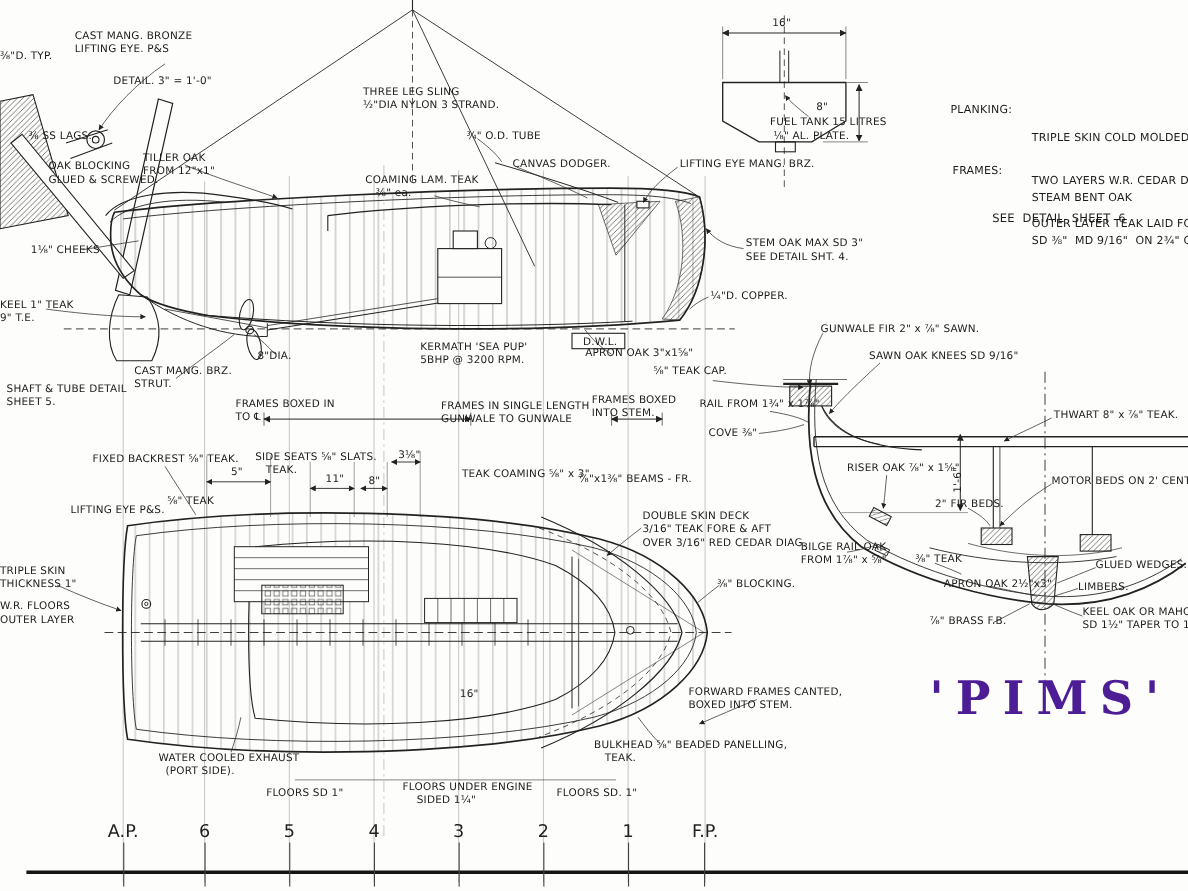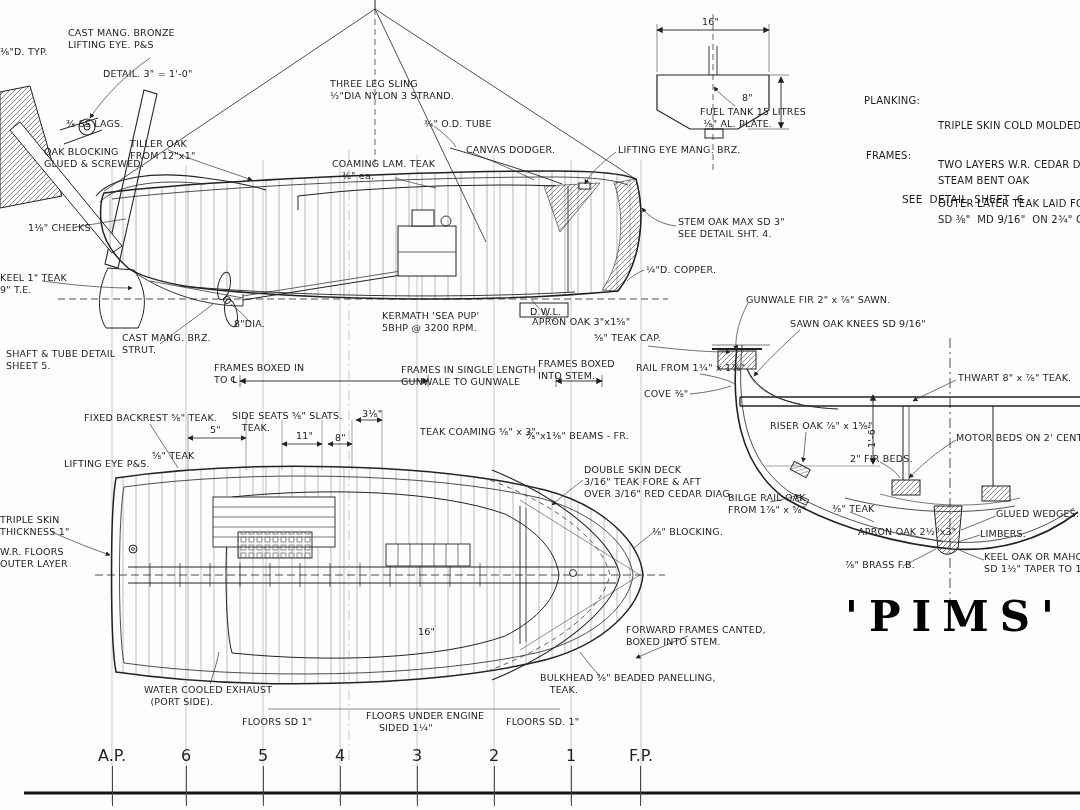--- a/index.html
+++ b/index.html
@@ -2,23 +2,23 @@
 <html><head>
 <meta charset="utf-8">
 <style>
   html,body{margin:0;padding:0;background:#e9e9e6;}
   .sheet{position:relative;width:1080px;height:810px;background:#fdfdfb;overflow:hidden;
          font-family:"DejaVu Sans",sans-serif;color:#1c1c1c;}
   .sheet svg{position:absolute;left:0;top:0;}
   .layer{position:absolute;left:0;top:0;width:1080px;height:810px;}
   .ann{position:absolute;font-size:9.5px;line-height:1.28;letter-spacing:.2px;color:#1c1c1c;
        white-space:pre;transform-origin:left top;}
-  .title-name{position:absolute;left:840px;top:592px;width:230px;text-align:center;
+  .title-name{position:absolute;left:840px;top:610px;width:230px;text-align:center;
               font-family:"DejaVu Serif",serif;font-size:42px;font-weight:bold;
-              letter-spacing:11px;color:#000000;}
+              letter-spacing:11px;color:#4c1d95;}
   .title-block{position:absolute;left:833px;top:655px;font-size:14px;line-height:22px;
                letter-spacing:.4px;white-space:pre;color:#151515;}
   .notes{font-size:10px;letter-spacing:.2px;}
   .notes .nlabel{position:absolute;white-space:pre;}
   .notes .nlines{position:absolute;white-space:pre;line-height:13px;}
   .see-detail{position:absolute;left:902px;top:193px;font-size:10.5px;white-space:pre;}
   .station{position:absolute;top:746px;transform:translateX(-50%);text-align:center;
            font-size:16px;color:#222;}
   .station .tick{width:1px;height:40px;background:#444;margin:1px auto 0;}
 </style>
@@ -257,21 +257,21 @@
     </g>
 
     <line x1="24" y1="793" x2="1080" y2="793" stroke="#151515" stroke-width="3.2"></line>
   </svg>
 
   <div class="layer" id="ann-layer">
       <div class="ann" style="left: 68px; top: 27px;">CAST MANG. BRONZE
 LIFTING EYE. P&amp;S</div>
       <div class="ann" style="left: 0px; top: 46px;">⅜"D. TYP.</div>
       <div class="ann" style="left: 103px; top: 68px;">DETAIL. 3" = 1'-0"</div>
-      <div class="ann" style="left: 26px; top: 118px; margin-left: 40px;">⅜ SS LAGS.</div>
+      <div class="ann" style="left: 26px; top: 118px;">⅜ SS LAGS.</div>
       <div class="ann" style="left: 44px; top: 146px;">OAK BLOCKING
 GLUED &amp; SCREWED.</div>
       <div class="ann" style="left: 130px; top: 138px;">TILLER OAK
 FROM 12"x1"</div>
       <div class="ann" style="left: 330px; top: 78px;">THREE LEG SLING
 ½"DIA NYLON 3 STRAND.</div>
       <div class="ann" style="left: 424px; top: 118px;">¾" O.D. TUBE</div>
       <div class="ann" style="left: 466px; top: 144px;">CANVAS DODGER.</div>
       <div class="ann" style="left: 332px; top: 158px;">COAMING LAM. TEAK
    ⅜" ea.</div>

